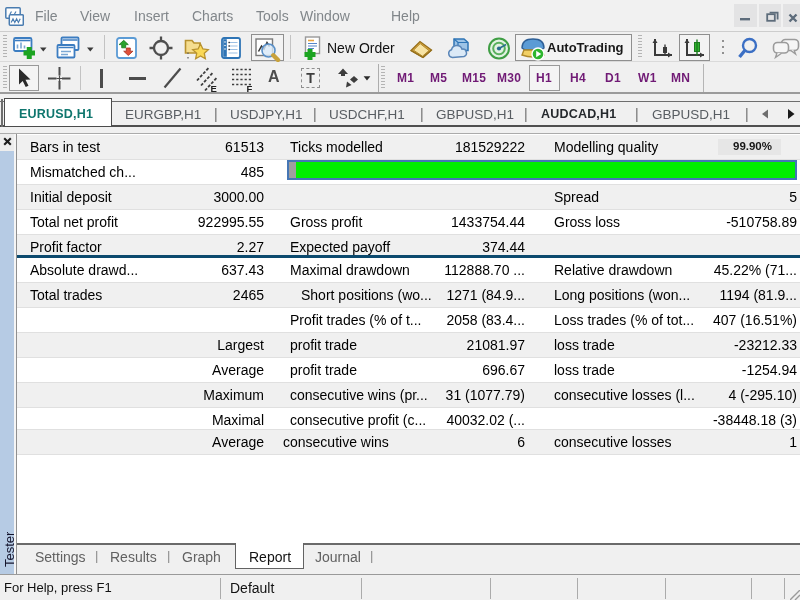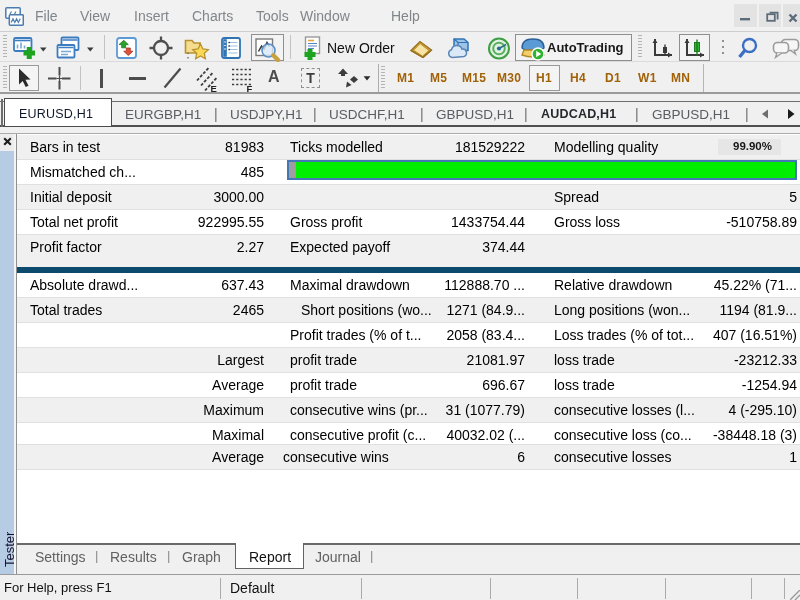--- a/index.html
+++ b/index.html
@@ -1,21 +1,21 @@
 <!DOCTYPE html>
 <html><head>
 <meta charset="utf-8">
 <style>
 *{margin:0;padding:0;box-sizing:border-box}
 html,body{width:800px;height:600px;overflow:hidden}
 #root{position:relative;width:800px;height:600px;background:#f0f0f0;font-family:"Liberation Sans",sans-serif;color:#000}
 .ab{position:absolute}
 .grip{position:absolute;width:4px;background-image:repeating-linear-gradient(#b4b4b4 0 1px,#f0f0f0 1px 3px)}
 .vsep{position:absolute;width:1px;background:#c3c3c3}
-.tfbtn{position:absolute;font-size:12px;font-weight:bold;color:#a16207;letter-spacing:0.3px}
+.tfbtn{position:absolute;font-size:12px;font-weight:bold;color:#701a75;letter-spacing:0.3px}
 .mitem{position:absolute;font-size:14px;color:#81868a;top:8px}
 .row span{position:absolute;white-space:nowrap}
 .tabsep{position:absolute;color:#6f6f6f;font-size:14px;top:7px}
 .btabsep{position:absolute;color:#8a8a8a;font-size:13px;top:6px}
 </style>
 </head>
 <body>
 <div id="root">
 
 <div class="ab" style="left:0;top:0;width:800px;height:32px;background:#f1f1f1;border-bottom:1px solid #cdcdcd">
@@ -226,21 +226,21 @@
   <span class="tfbtn" style="left:638px;top:9px">W1</span>
   <span class="tfbtn" style="left:671px;top:9px">MN</span>
   <div class="vsep" style="left:703px;top:2px;height:28px;background:#b5b5b5"></div>
 </div>
 
 <div class="ab" style="left:0;top:96px;width:800px;height:37px;background:#f0f0f0">
   <div class="ab" style="left:0;top:4.5px;width:800px;height:1.5px;background:#6e6e6e"></div>
   <div class="ab" style="left:0;top:28.7px;width:800px;height:2.3px;background:#4f4f4f"></div>
   <div class="ab" style="left:1px;top:3px;width:1.5px;height:28px;background:#6e6e6e"></div>
   <div class="ab" style="left:4px;top:2px;width:108px;height:29px;background:#fff;border:1.8px solid #4c4c4c"></div>
-  <span class="ab" style="left:19px;top:11px;font-size:12.5px;font-weight:normal;color:#0f172a;letter-spacing:0.2px">EURUSD,H1</span>
+  <span class="ab" style="left:19px;top:11px;font-size:12.5px;font-weight:bold;color:#0f766e;letter-spacing:0.2px">EURUSD,H1</span>
   <span class="ab" style="left:125px;top:11px;font-size:13.5px;color:#585d62">EURGBP,H1</span>
   <span class="tabsep" style="left:214px;top:10px">|</span>
   <span class="ab" style="left:230px;top:11px;font-size:13.5px;color:#585d62">USDJPY,H1</span>
   <span class="tabsep" style="left:313px;top:10px">|</span>
   <span class="ab" style="left:329px;top:11px;font-size:13.5px;color:#585d62">USDCHF,H1</span>
   <span class="tabsep" style="left:420px;top:10px">|</span>
   <span class="ab" style="left:436px;top:11px;font-size:13.5px;color:#585d62">GBPUSD,H1</span>
   <span class="tabsep" style="left:524px;top:10px">|</span>
   <span class="ab" style="left:541px;top:11px;font-size:12.5px;font-weight:bold;color:#24282c;letter-spacing:0.2px">AUDCAD,H1</span>
   <span class="tabsep" style="left:635px;top:10px">|</span>
@@ -259,21 +259,21 @@
   <div class="ab" style="left:14px;top:0;width:2px;height:441px;background:#f5f5f5"></div>
   <div class="ab" style="left:16px;top:0;width:1px;height:441px;background:#8f8f8f"></div>
   <svg class="ab" style="left:3px;top:3px" width="9" height="9" viewBox="0 0 9 9">
     <path d="M1.2,1.2 l6.6,6.6 M7.8,1.2 l-6.6,6.6" stroke="#1e1e1e" stroke-width="2.1"></path>
   </svg>
   <div class="ab" style="left:-14px;top:403px;width:46px;height:14px;transform:rotate(-90deg);font-size:13px;color:#13132b;text-align:left">Tester</div>
 
   <div id="tbl" class="ab" style="left:17px;top:1px;width:783px;font-size:14px">
   <div class="row" style="position:relative;height:25px;background:#f0f0f0;border-bottom:1px solid #e0e0e0;line-height:24px">
           <span style="left:13px">Bars in test</span>
-          <span style="right:536px">81983</span>
+          <span style="right:536px">61513</span>
           <span style="left:273px">Ticks modelled</span>
           <span style="right:275px">181529222</span>
           <span style="left:537px">Modelling quality</span>
         </div>
   <div class="row" style="position:relative;height:25px;background:#ffffff;border-bottom:1px solid #e0e0e0;line-height:24px">
           <span style="left:13px">Mismatched ch...</span>
           <span style="right:536px">485</span>
         </div>
   <div class="row" style="position:relative;height:25px;background:#f0f0f0;border-bottom:1px solid #e0e0e0;line-height:24px">
           <span style="left:13px">Initial deposit</span>
@@ -282,21 +282,21 @@
           <span style="right:3px">5</span>
         </div>
   <div class="row" style="position:relative;height:25px;background:#ffffff;border-bottom:1px solid #e0e0e0;line-height:24px">
           <span style="left:13px">Total net profit</span>
           <span style="right:536px">922995.55</span>
           <span style="left:273px">Gross profit</span>
           <span style="right:275px">1433754.44</span>
           <span style="left:537px">Gross loss</span>
           <span style="right:3px">-510758.89</span>
         </div>
-  <div class="row" style="position:relative;height:38px;background:#f0f0f0;border-bottom:6px solid #0c4a6e;line-height:24px">
+  <div class="row" style="position:relative;height:23px;background:#f0f0f0;border-bottom:3px solid #0c4a6e;line-height:24px">
           <span style="left:13px">Profit factor</span>
           <span style="right:536px">2.27</span>
           <span style="left:273px">Expected payoff</span>
           <span style="right:275px">374.44</span>
         </div>
   <div class="row" style="position:relative;height:25px;background:#ffffff;border-bottom:1px solid #e0e0e0;line-height:24px">
           <span style="left:13px">Absolute drawd...</span>
           <span style="right:536px">637.43</span>
           <span style="left:273px">Maximal drawdown</span>
           <span style="right:275px">112888.70 ...</span>
@@ -335,21 +335,20 @@
           <span style="right:536px">Maximum</span>
           <span style="left:273px">consecutive wins (pr...</span>
           <span style="right:275px">31 (1077.79)</span>
           <span style="left:537px">consecutive losses (l...</span>
           <span style="right:3px">4 (-295.10)</span>
         </div>
   <div class="row" style="position:relative;height:22px;background:#ffffff;border-bottom:1px solid #e0e0e0;line-height:24px">
           <span style="right:536px">Maximal</span>
           <span style="left:273px">consecutive profit (c...</span>
           <span style="right:275px">40032.02 (...</span>
-          <span style="left:537px">consecutive loss (co...</span>
           <span style="right:3px">-38448.18 (3)</span>
         </div>
   <div class="row" style="position:relative;height:25px;background:#f0f0f0;border-bottom:1px solid #e0e0e0;line-height:24px">
           <span style="right:536px">Average</span>
           <span style="left:266px">consecutive wins</span>
           <span style="right:275px">6</span>
           <span style="left:537px">consecutive losses</span>
           <span style="right:3px">1</span>
         </div>
   </div>

